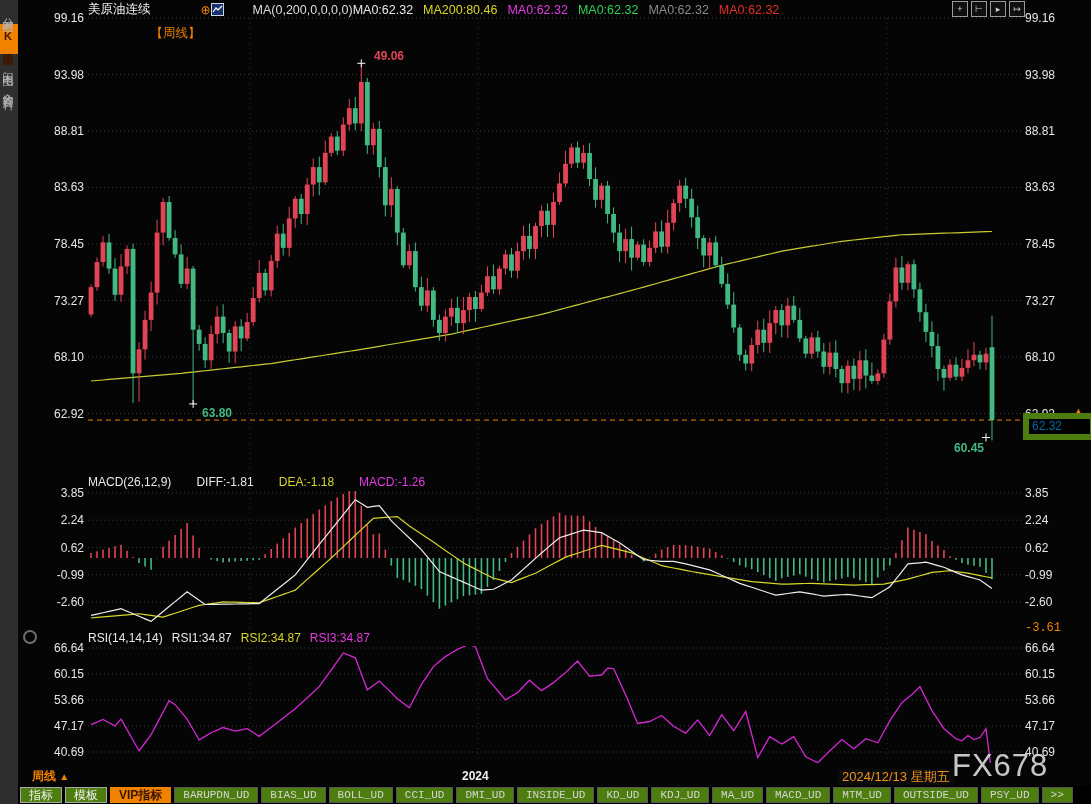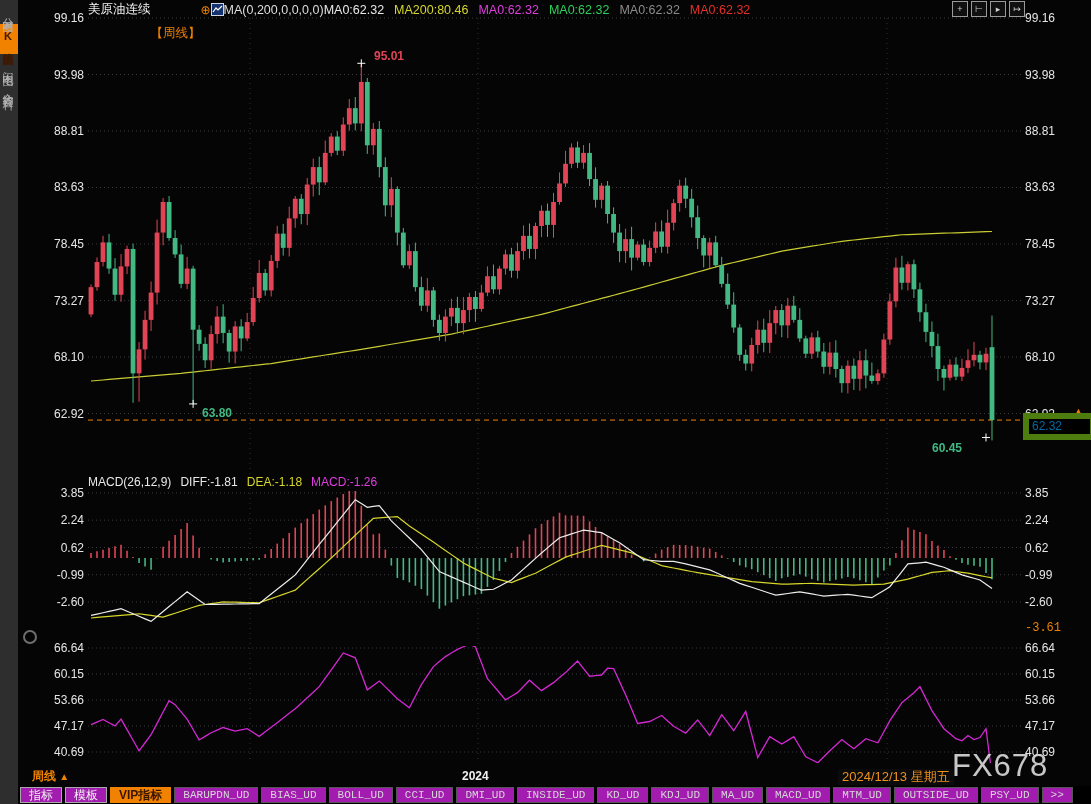--- a/index.html
+++ b/index.html
@@ -16,21 +16,21 @@
   .side-item.active{background:#f08200;color:#401800;font-weight:bold;}
   
   #hdr{position:absolute;left:88px;top:2px;height:15px;display:flex;align-items:center;z-index:4;}
   #hdr span{font-size:12.5px;}
   .icon-box{display:inline-flex;align-items:center;justify-content:center;width:14px;height:14px;
             border:1px solid #9a9a9a;color:#cfcfcf;font-size:9px;margin-left:3px;cursor:pointer;background:#101010;}
   #toolbar{position:absolute;right:66px;top:1px;display:flex;z-index:4;}
   
   #tabbar{position:absolute;left:18px;right:0;bottom:0;height:18px;background:#000;display:flex;
           align-items:center;gap:3px;padding-left:2px;z-index:6;}
-  .tab{height:14px;line-height:14px;padding:0 8px;background:#a21caf;border:1px solid #565656;
+  .tab{height:14px;line-height:14px;padding:0 8px;background:#4d7c0f;border:1px solid #565656;
        color:#d6d6d6;font-family:"Liberation Mono",monospace;font-size:11px;cursor:pointer;}
   .tab.plain{font-family:"Liberation Sans",sans-serif;font-size:12px;border-color:#a8a8a8;color:#f2f2f2;}
   .tab.vip{background:#f08200;border-color:#f08200;color:#3a1500;font-family:"Liberation Sans",sans-serif;
            font-size:12px;font-weight:bold;}
   .price-tag{position:absolute;left:1023px;top:413px;width:58px;height:15px;border:6px solid #4d7c0f;
              background:#000;color:#0369a1;font-size:12px;line-height:15px;padding-left:3px;z-index:4;}
   .wm{position:absolute;left:952px;top:748px;font-size:31px;letter-spacing:1px;color:#e2e2e2;opacity:.88;z-index:3;}
   .datebox{position:absolute;left:838px;top:769px;height:16px;background:#0b0b0b;color:#f0921e;
            font-size:13px;line-height:16px;padding:0 4px;z-index:4;}
   .pane-ico{position:absolute;left:23px;top:630px;width:10px;height:10px;border:2px solid #6e6e6e;
@@ -549,21 +549,21 @@
     </aside>
 
   <div id="hdr">
     <span style="color:#f2f2f2;">美原油连续</span>
     <span style="color:#f08200;margin-top:48px;">【周线】</span>
     <span style="color:#f08200;font-size:12px;">⊕</span>
     <svg width="13" height="13" style="position:static;">
       <rect x="0.5" y="0.5" width="12" height="12" fill="#14336e" stroke="#cfd4e0"></rect>
       <polyline points="2,9 5,5 7,7 11,3" fill="none" stroke="#ffffff" stroke-width="1.2"></polyline>
     </svg>
-    <span style="color:#dddddd;">MA(0,200,0,0,0,0)</span>
+    <span style="color:#dddddd;margin-left:29px;">MA(0,200,0,0,0,0)</span>
     <span id="ma-values" style="display:inline-flex;gap:10px;">
         <span style="color: rgb(232, 232, 232);">MA0:62.32</span>
         <span style="color: rgb(214, 214, 44);">MA200:80.46</span>
         <span style="color: rgb(226, 60, 226);">MA0:62.32</span>
         <span style="color: rgb(47, 207, 90);">MA0:62.32</span>
         <span style="color: rgb(139, 139, 139);">MA0:62.32</span>
         <span style="color: rgb(229, 48, 42);">MA0:62.32</span>
       </span>
   </div>
 
@@ -608,33 +608,39 @@
       <div class="ov tick-r" style="top: 540.522px; left: 1025px;">0.62</div>
       <div class="ov tick-r" style="top: 567.731px; left: 1025px;">-0.99</div>
       <div class="ov tick-r" style="top: 594.94px; left: 1025px;">-2.60</div>
       <div class="ov tick-r" style="top: 641px; left: 1025px;">66.64</div>
       <div class="ov tick-r" style="top: 667.012px; left: 1025px;">60.15</div>
       <div class="ov tick-r" style="top: 693.024px; left: 1025px;">53.66</div>
       <div class="ov tick-r" style="top: 719.036px; left: 1025px;">47.17</div>
       <div class="ov tick-r" style="top: 745.008px; left: 1025px;">40.69</div>
     </div>
 
-  <div class="ov" style="left:88px;top:475px;display:flex;gap:9px;">
+  <div class="ov" style="left:88px;top:475px;display:flex;gap:25px;">
     <span style="color:#e8e8e8;">MACD(26,12,9)</span>
     <span style="color:#e8e8e8;">DIFF:-1.81</span>
     <span style="color:#d6d62c;">DEA:-1.18</span>
     <span style="color:#e23ce2;">MACD:-1.26</span>
   </div>
 
+  <div class="ov" style="left:88px;top:631px;display:flex;gap:9px;">
+    <span style="color:#e8e8e8;">RSI(14,14,14)</span>
+    <span style="color:#e8e8e8;">RSI1:34.87</span>
+    <span style="color:#d6d62c;">RSI2:34.87</span>
+    <span style="color:#e23ce2;">RSI3:34.87</span>
+  </div>
 
   <div class="pane-ico"></div>
 
-  <div class="ov" style="left:374px;top:49px;color:#e14455;font-weight:bold;">95.01</div>
+  <div class="ov" style="left:374px;top:49px;color:#e14455;font-weight:bold;">49.06</div>
   <div class="ov" style="left:202px;top:406px;color:#42b883;font-weight:bold;">63.80</div>
-  <div class="ov" style="left:932px;top:441px;color:#42b883;font-weight:bold;">60.45</div>
+  <div class="ov" style="left:954px;top:441px;color:#42b883;font-weight:bold;">60.45</div>
 
   <div class="price-tag">62.32</div>
   <div class="ov" style="left:1074px;top:404px;color:#f08200;font-size:9px;">▲</div>
   <div class="ov" style="left:1025px;top:621px;color:#f08200;font-family:Liberation Mono, monospace;">-3.61</div>
 
   <div class="ov" style="left:32px;top:769px;font-weight:bold;">
     <span style="color:#f08200;">周线</span>
     <span style="color:#f08200;font-size:10px;">▲</span>
   </div>
   <div class="ov" style="left:462px;top:769px;color:#f0f0f0;font-weight:bold;">2024</div>

